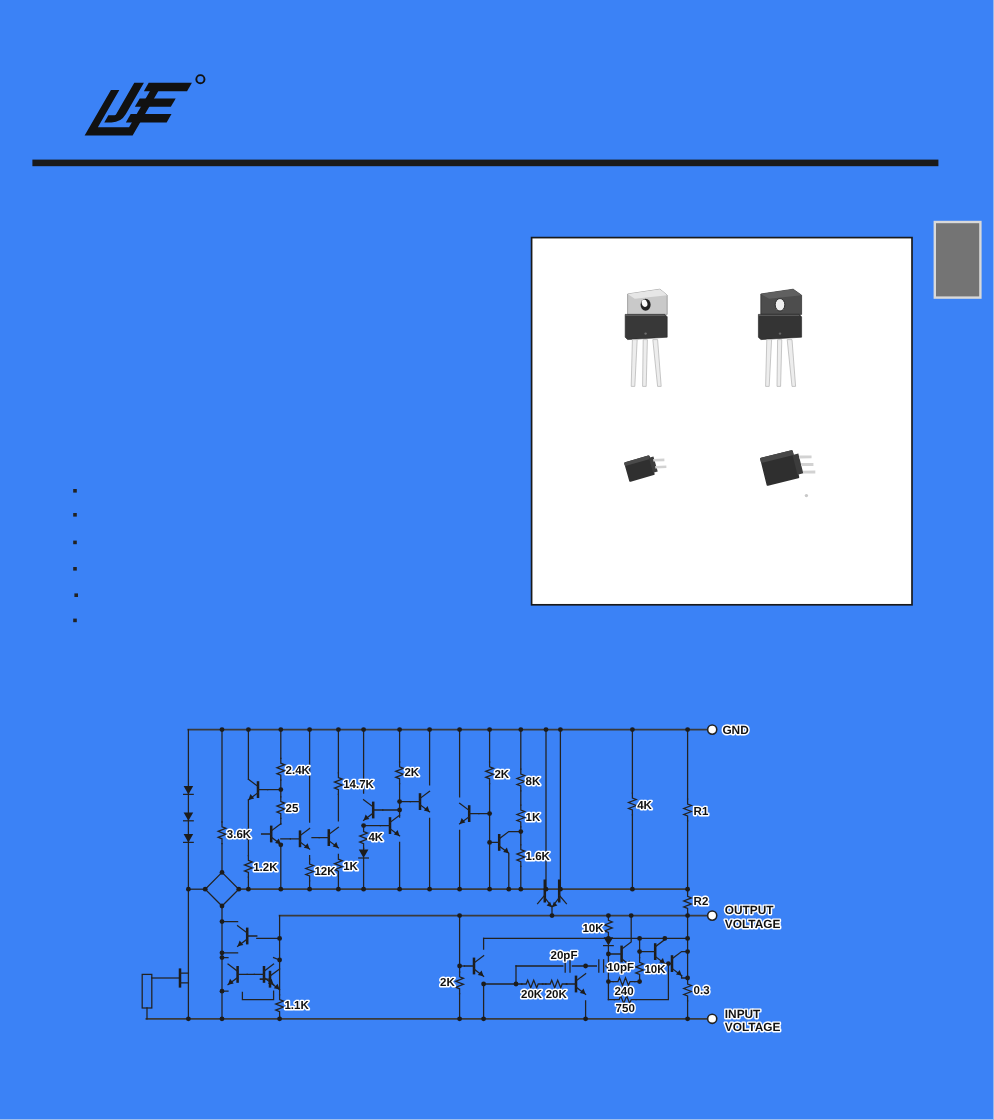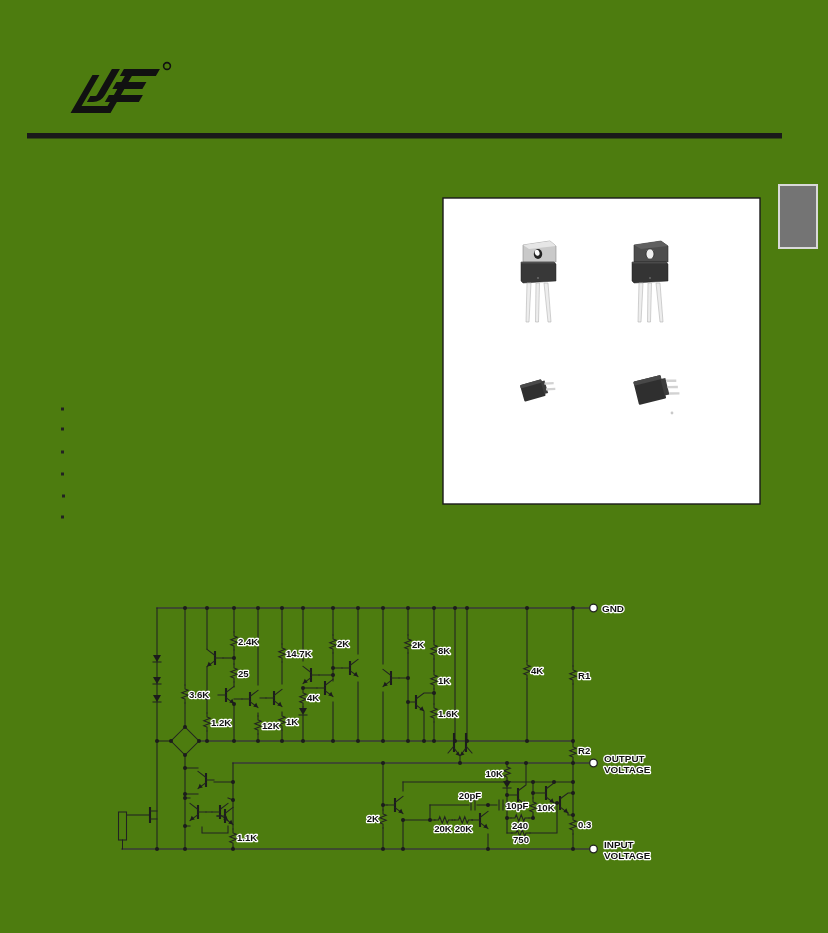--- a/index.html
+++ b/index.html
@@ -1,16 +1,16 @@
 <!DOCTYPE html>
 <html><head>
 <meta charset="utf-8">
 <style>
   html,body{margin:0;padding:0;background:#e8e8e8;}
-  #page{position:relative;width:828px;height:933px;background:#4d7c0f;margin:0 auto;
+  #page{position:relative;width:828px;height:933px;background:#3b82f6;margin:0 auto;
         font-family:"Liberation Sans",sans-serif;overflow:hidden;}
   svg{position:absolute;left:0;top:0;}
   .w{stroke:#222;stroke-width:1.05;fill:none;stroke-linecap:square;stroke-linejoin:miter}
   .rail{stroke:#3a3a3a;stroke-width:1.5;fill:none;stroke-linecap:square}
   .bar{stroke:#1c1c1c;stroke-width:2.1;fill:none;stroke-linecap:butt}
   .f{fill:#1c1c1c;stroke:none}
   .d{fill:#1c1c1c;stroke:none}
   .slabel{font:bold 9.6px "Liberation Sans",sans-serif;fill:#111;
           paint-order:stroke;stroke:#ffffff;stroke-width:2.4px;stroke-linejoin:round}
   .tlabel{font:bold 9.9px "Liberation Sans",sans-serif;fill:#111;

